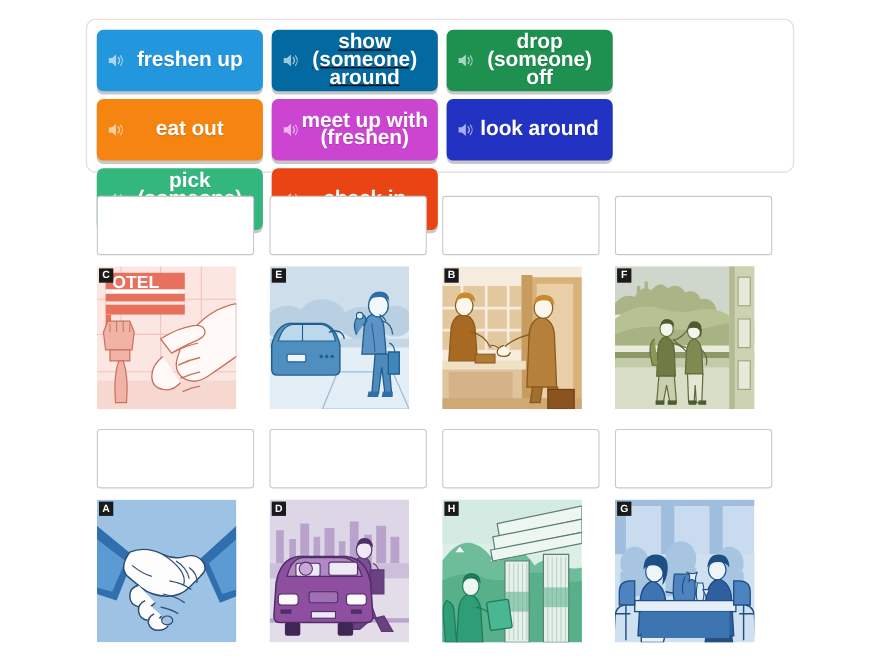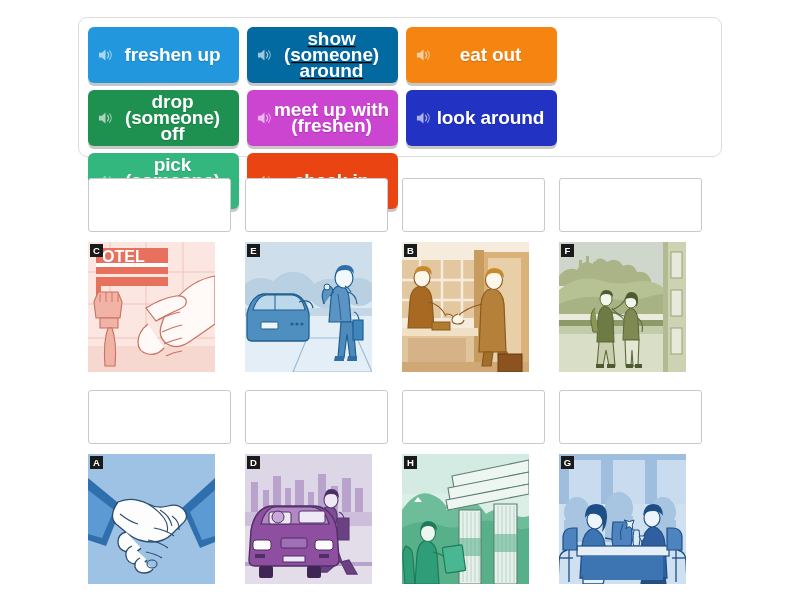--- a/index.html
+++ b/index.html
@@ -154,40 +154,40 @@
       <span class="speaker">
         <svg viewBox="0 0 16 15">
             <path d="M1 5h3.2L8 1.6v11.8L4.2 10H1z" fill="#fff"></path>
             <path d="M10.2 4.6a4.6 4.6 0 0 1 0 5.8" stroke="#fff" stroke-width="1.3" fill="none" stroke-linecap="round"></path>
             <path d="M12.4 2.9a7.2 7.2 0 0 1 0 9.2" stroke="#fff" stroke-width="1.1" fill="none" stroke-linecap="round"></path>
           </svg>
       </span>
       <span class="tile-label">show (someone) around</span>
     </div>
 
+    <div class="tile" style="background: rgb(30, 145, 80);">
+      <span class="speaker">
+        <svg viewBox="0 0 16 15">
+            <path d="M1 5h3.2L8 1.6v11.8L4.2 10H1z" fill="#fff"></path>
+            <path d="M10.2 4.6a4.6 4.6 0 0 1 0 5.8" stroke="#fff" stroke-width="1.3" fill="none" stroke-linecap="round"></path>
+            <path d="M12.4 2.9a7.2 7.2 0 0 1 0 9.2" stroke="#fff" stroke-width="1.1" fill="none" stroke-linecap="round"></path>
+          </svg>
+      </span>
+      <span class="tile-label">drop (someone) off</span>
+    </div>
+
     <div class="tile" style="background: rgb(245, 132, 16);">
       <span class="speaker">
         <svg viewBox="0 0 16 15">
             <path d="M1 5h3.2L8 1.6v11.8L4.2 10H1z" fill="#fff"></path>
             <path d="M10.2 4.6a4.6 4.6 0 0 1 0 5.8" stroke="#fff" stroke-width="1.3" fill="none" stroke-linecap="round"></path>
             <path d="M12.4 2.9a7.2 7.2 0 0 1 0 9.2" stroke="#fff" stroke-width="1.1" fill="none" stroke-linecap="round"></path>
           </svg>
       </span>
       <span class="tile-label">eat out</span>
-    </div>
-
-    <div class="tile" style="background: rgb(30, 145, 80);">
-      <span class="speaker">
-        <svg viewBox="0 0 16 15">
-            <path d="M1 5h3.2L8 1.6v11.8L4.2 10H1z" fill="#fff"></path>
-            <path d="M10.2 4.6a4.6 4.6 0 0 1 0 5.8" stroke="#fff" stroke-width="1.3" fill="none" stroke-linecap="round"></path>
-            <path d="M12.4 2.9a7.2 7.2 0 0 1 0 9.2" stroke="#fff" stroke-width="1.1" fill="none" stroke-linecap="round"></path>
-          </svg>
-      </span>
-      <span class="tile-label">drop (someone) off</span>
     </div>
 
     <div class="tile" style="background: rgb(204, 69, 209);">
       <span class="speaker">
         <svg viewBox="0 0 16 15">
             <path d="M1 5h3.2L8 1.6v11.8L4.2 10H1z" fill="#fff"></path>
             <path d="M10.2 4.6a4.6 4.6 0 0 1 0 5.8" stroke="#fff" stroke-width="1.3" fill="none" stroke-linecap="round"></path>
             <path d="M12.4 2.9a7.2 7.2 0 0 1 0 9.2" stroke="#fff" stroke-width="1.1" fill="none" stroke-linecap="round"></path>
           </svg>
       </span>

